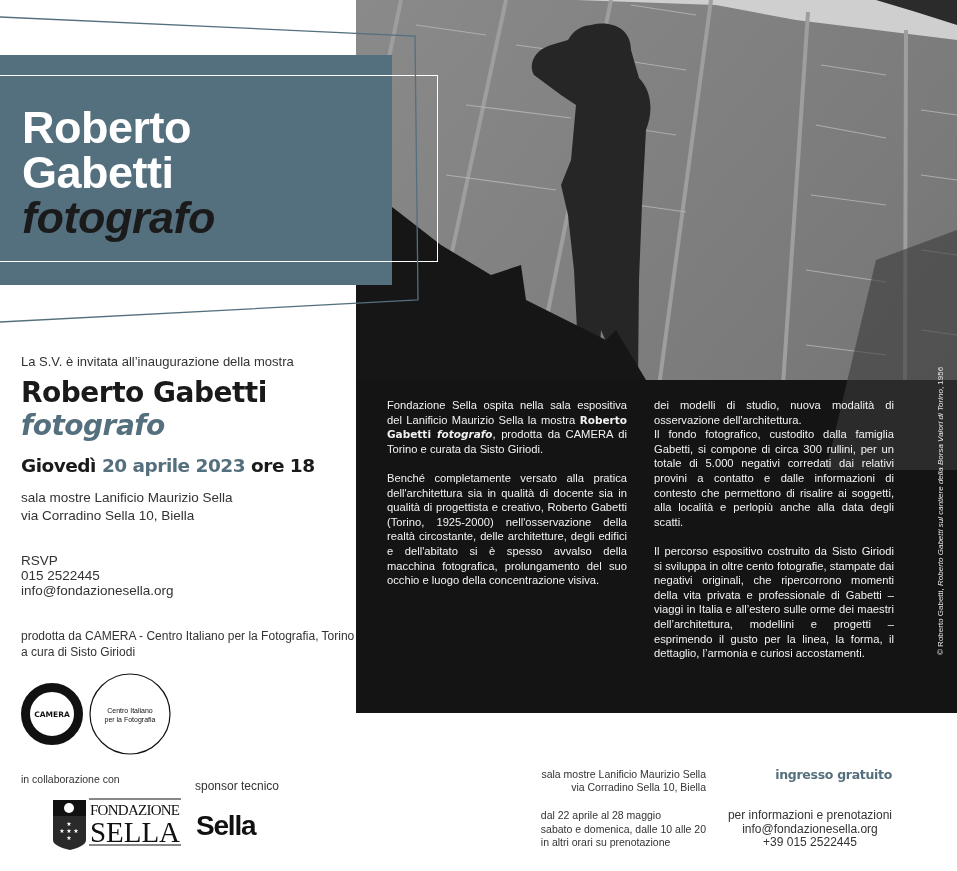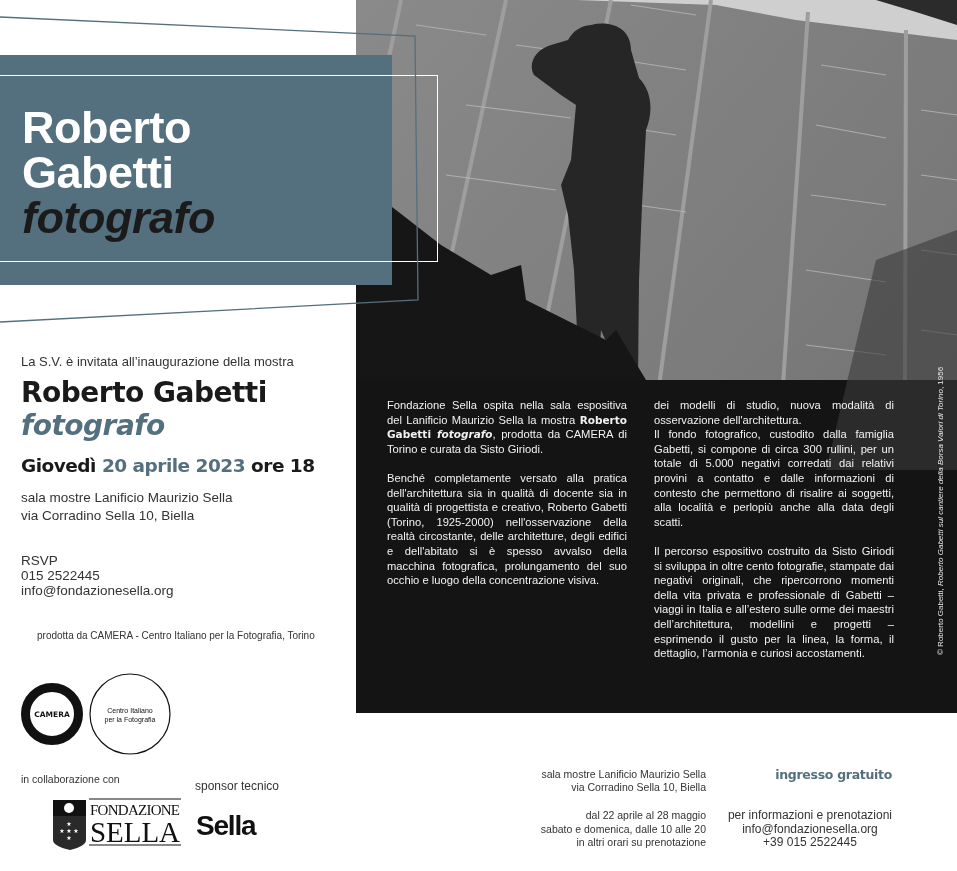--- a/index.html
+++ b/index.html
@@ -42,21 +42,21 @@
     font-family: "DejaVu Sans", sans-serif; font-weight: bold; font-style: italic; font-size: 28px; color: #546f7d; letter-spacing: -0.5px;
   }
   .date-line {
     position: absolute; left: 21px; top: 455px;
     font-family: "DejaVu Sans", sans-serif; font-weight: bold; font-size: 18.5px; letter-spacing: -0.5px;
   }
   .date-line .dk { color: #1a1a1a; }
   .date-line .ac { color: #546f7d; }
   .venue { position: absolute; left: 21px; top: 489px; font-size: 13.5px; line-height: 18px; color: #333; }
   .rsvp { position: absolute; left: 21px; top: 553px; font-size: 13.5px; line-height: 15px; color: #333; }
-  .credits { position: absolute; left: 21px; top: 628px; font-size: 10px; line-height: 16px; color: #333; margin-left: 16px; }
+  .credits { position: absolute; left: 21px; top: 628px; font-size: 12px; line-height: 16px; color: #333; }
 
   
   .logo-camera { position: absolute; left: 21px; top: 672px; }
   .collab-label { position: absolute; left: 21px; top: 773px; font-size: 10.5px; color: #333; }
   .sponsor-label { position: absolute; left: 195px; top: 779px; font-size: 12px; color: #333; }
   .logo-fondazione { position: absolute; left: 22px; top: 798px; padding-left: 31px; }
   .logo-sella {
     position: absolute; left: 196px; top: 810px;
     font-family: "Liberation Sans", sans-serif; font-weight: bold; font-size: 28px; letter-spacing: -1.2px; color: #111;
   }
@@ -75,21 +75,21 @@
 
   .photo-credit {
     position: absolute; left: 936px; top: 655px;
     transform: rotate(-90deg); transform-origin: left top;
     font-size: 8px; color: #e8e8e8; white-space: nowrap; width: 360px;
   }
   .photo-credit em { font-style: italic; }
 
   
   .bottom-venue { position: absolute; right: 251px; top: 768px; text-align: right; font-size: 10.5px; line-height: 13px; color: #333; }
-  .bottom-dates { position: absolute; right: 251px; top: 809px; text-align: right; font-size: 10.5px; line-height: 13.5px; color: #333; }
+  .bottom-dates { position: absolute; right: 251px; top: 809px; font-size: 10.5px; line-height: 13.5px; color: #333; }
   .free-entry {
     position: absolute; right: 65px; top: 767px; text-align: right;
     font-family: "DejaVu Sans", sans-serif; font-weight: bold; font-size: 12.5px; color: #546f7d; letter-spacing: -0.3px;
   }
   .bottom-info { position: absolute; right: 65px; top: 809px; text-align: center; font-size: 12px; line-height: 13.5px; color: #333; }
 </style>
 </head>
 <body>
 
 <div class="photo">
@@ -172,20 +172,21 @@
   <div>sala mostre Lanificio Maurizio Sella</div>
   <div>via Corradino Sella 10, Biella</div>
 </div>
 <div class="rsvp">
   <div>RSVP</div>
   <div>015 2522445</div>
   <div>info@fondazionesella.org</div>
 </div>
 <div class="credits">
   <div>prodotta da CAMERA - Centro Italiano per la Fotografia, Torino</div>
+  <div>a cura di Sisto Giriodi</div>
 </div>
 
 <div class="logo-camera">
   <svg width="160" height="84" viewBox="0 0 160 84">
     <circle cx="31" cy="42" r="26.5" fill="none" stroke="#111" stroke-width="9"></circle>
     <circle cx="109" cy="42" r="40" fill="none" stroke="#111" stroke-width="1.2"></circle>
     <text x="31" y="45" text-anchor="middle" font-family="DejaVu Sans, sans-serif" font-weight="bold" font-size="7.5" fill="#111">CAMERA</text>
     <text x="109" y="41" text-anchor="middle" font-family="Liberation Sans, sans-serif" font-size="7" fill="#111">Centro Italiano</text>
     <text x="109" y="50" text-anchor="middle" font-family="Liberation Sans, sans-serif" font-size="7" fill="#111">per la Fotografia</text>
   </svg>

